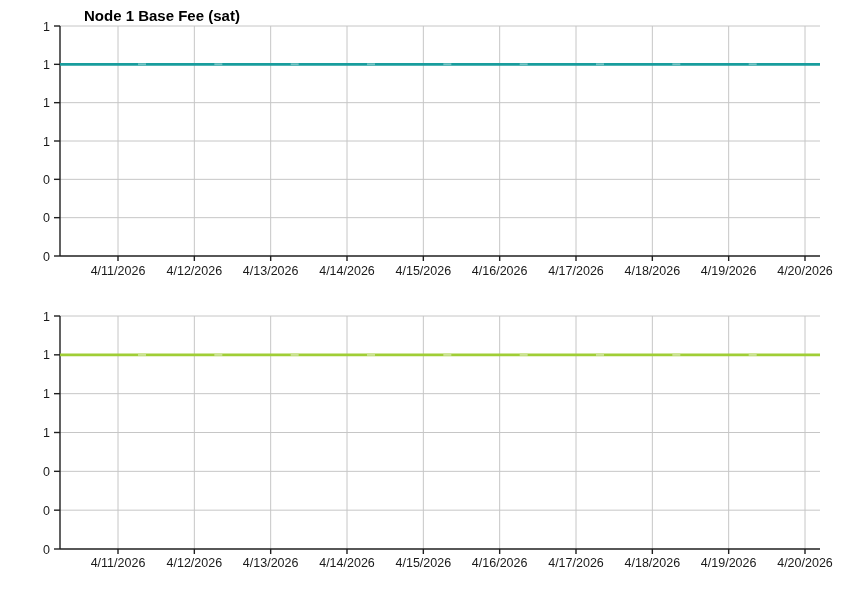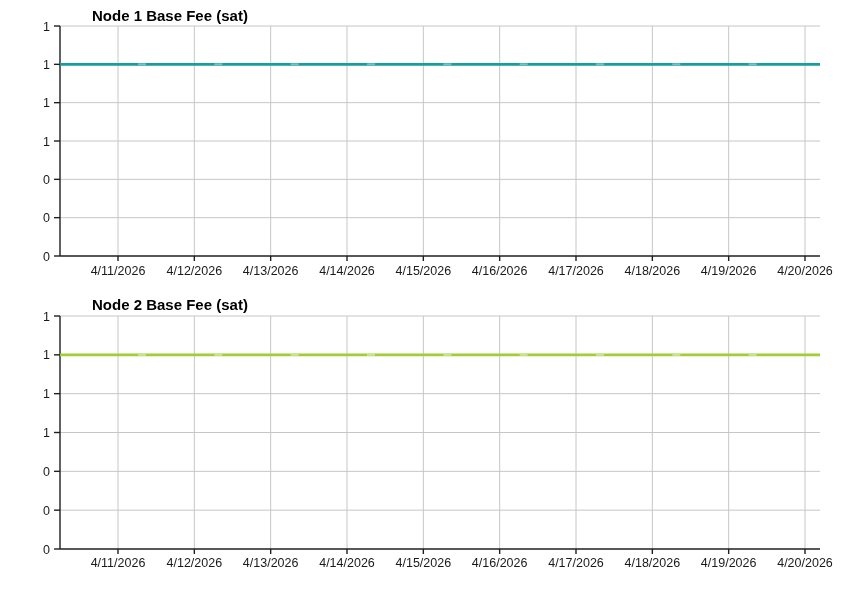--- a/index.html
+++ b/index.html
@@ -10,21 +10,21 @@
   .page {
     position: relative;
     width: 860px;
     height: 600px;
     background: #ffffff;
     overflow: hidden;
     font-family: "Liberation Sans", sans-serif;
   }
   .chart-title {
     position: absolute;
-    left: 92px;
+    left: 84px;
     font-size: 15px;
     font-weight: 700;
     color: #000000;
     white-space: nowrap;
     line-height: 18px;
   }
   #charts-svg {
     position: absolute;
     left: 0;
     top: 0;
@@ -33,21 +33,20 @@
     font-family: "Liberation Sans", sans-serif;
     font-size: 12.5px;
     fill: #1a1a1a;
   }
 </style>
 </head>
 <body>
 
 <div class="page">
   <div class="chart-title" style="top:7px">Node 1 Base Fee (sat)</div>
-  <div class="chart-title" style="top:296px">Node 2 Base Fee (sat)</div>
   <svg id="charts-svg" width="860" height="600" viewBox="0 0 860 600">
       <g>
         <line x1="60" x2="820" y1="217.66666666666666" y2="217.66666666666666" stroke="#c6c6c6" stroke-width="1"></line>
         <line x1="60" x2="820" y1="179.33333333333331" y2="179.33333333333331" stroke="#c6c6c6" stroke-width="1"></line>
         <line x1="60" x2="820" y1="141" y2="141" stroke="#c6c6c6" stroke-width="1"></line>
         <line x1="60" x2="820" y1="102.66666666666666" y2="102.66666666666666" stroke="#c6c6c6" stroke-width="1"></line>
         <line x1="60" x2="820" y1="64.33333333333331" y2="64.33333333333331" stroke="#c6c6c6" stroke-width="1"></line>
         <line x1="60" x2="820" y1="26" y2="26" stroke="#c6c6c6" stroke-width="1"></line>
         <line x1="118" x2="118" y1="26" y2="256" stroke="#c6c6c6" stroke-width="1"></line>
         <line x1="194.33333333333331" x2="194.33333333333331" y1="26" y2="256" stroke="#c6c6c6" stroke-width="1"></line>

